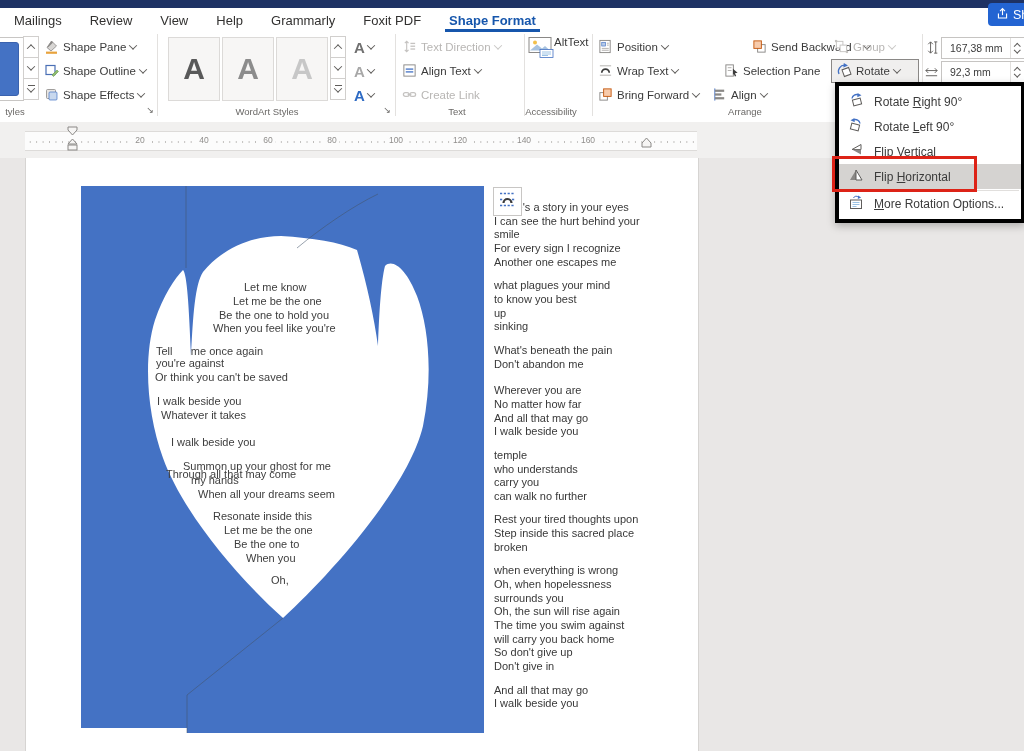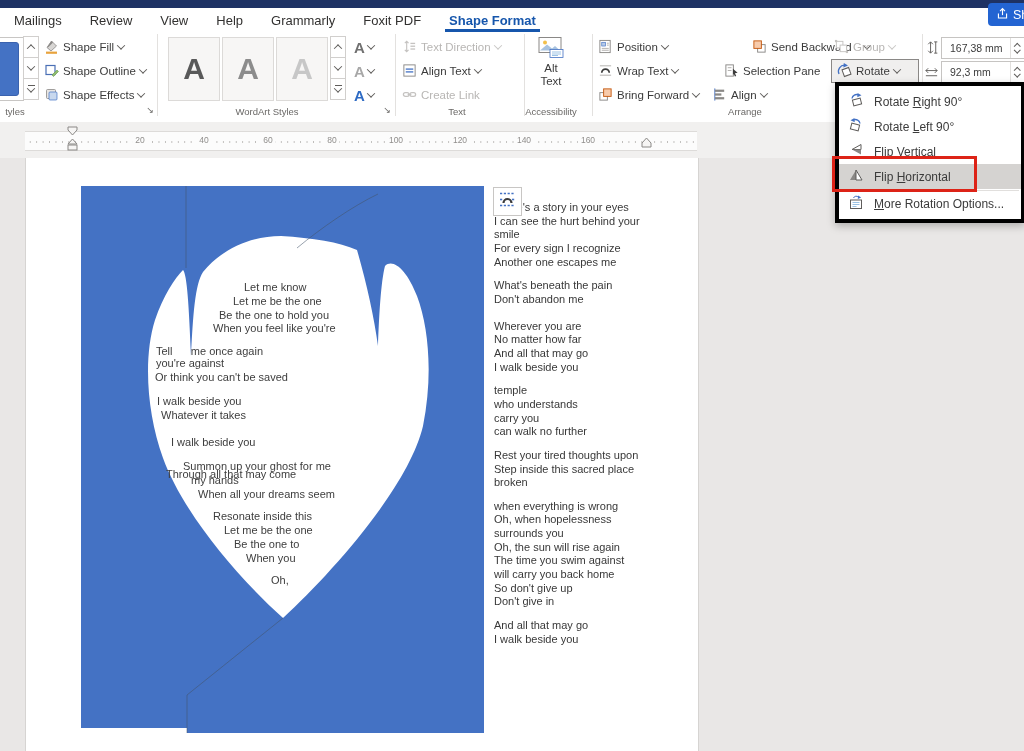--- a/index.html
+++ b/index.html
@@ -102,21 +102,21 @@
         <i class="ch dn"></i>
       </div>
   </div>
 
   <div class="rbtn" style="left:44px;top:5px">
     <span><svg width="15" height="15" viewBox="0 0 15 15">
           <path d="M7.5 2 L12.5 7 L7 12 L3 8.5 Z" fill="#d8d6d4" stroke="#8a8886" stroke-width=".8"></path>
           <path d="M7.5 2 L9 3.5 L4.5 8 L3 8.5 Z" fill="#8a8886"></path>
           <rect x="2" y="12.6" width="11" height="2.2" fill="#e8a33d"></rect>
         </svg></span>
-    <span>Shape Fill</span>
+    <span>Shape Pane</span>
       <i class="ch dn"></i>
   </div>
   <div class="rbtn" style="left:44px;top:29px">
     <span><svg width="15" height="15" viewBox="0 0 15 15">
           <rect x="2" y="2.5" width="9" height="9" fill="#fff" stroke="#4a6fb5" stroke-width="1.2"></rect>
           <path d="M8 12 L13 7 L14.5 8.5 L9.5 13.5 Z" fill="#8fbc6e" stroke="#6a9a4a" stroke-width=".6"></path>
         </svg></span>
     <span>Shape Outline</span>
       <i class="ch dn"></i>
   </div>
@@ -200,21 +200,21 @@
             <rect x="1.5" y="6" width="6" height="4" rx="2"></rect>
             <rect x="8.5" y="6" width="6" height="4" rx="2"></rect>
             <line x1="6" y1="8" x2="10" y2="8"></line>
           </g>
         </svg></span>
     <span>Create Link</span>
   </div>
   <div class="glabel" style="left:427px;width:60px">Text</div>
   <div class="sep" style="left:524px"></div>
 
-  <div style="position:absolute;left:528px;top:4px;width:46px;height:66px;display:flex;flex-direction:column;align-items:center;font-size:11.5px">
+  <div style="position:absolute;left:528px;top:4px;width:46px;height:66px;display:flex;flex-direction:row;font-size:11.5px">
     <span><svg width="26" height="24" viewBox="0 0 26 23">
           <rect x="1" y="1" width="22" height="15" fill="#fff" stroke="#8a8886"></rect>
           <circle cx="7" cy="6" r="2" fill="#f2c04a"></circle>
           <path d="M2 14 L9 8 L14 12 L17 9.5 L22 14 Z" fill="#a8c3e0"></path>
           <rect x="12" y="13" width="13" height="8" fill="#fff" stroke="#4472c4" stroke-width=".8"></rect>
           <g stroke="#9cc3e5">
             <line x1="14" y1="15.5" x2="23" y2="15.5"></line>
             <line x1="14" y1="17.5" x2="23" y2="17.5"></line>
             <line x1="14" y1="19" x2="20" y2="19"></line>
           </g>
@@ -422,20 +422,24 @@
         <span class="heart-line" style="left: 190px; top: 388px;">Oh,</span>
       </div>
 
     <div id="right-col">
 
     <p>There's a story in your eyes
 I can see the hurt behind your
 smile
 For every sign I recognize
 Another one escapes me</p>
+        <p>what plagues your mind
+to know you best
+up
+sinking</p>
         <p>What's beneath the pain
 Don't abandon me</p>
         <p class="mt-extra">Wherever you are
 No matter how far
 And all that may go
 I walk beside you</p>
         <p>temple
 who understands
 carry you
 can walk no further</p>

